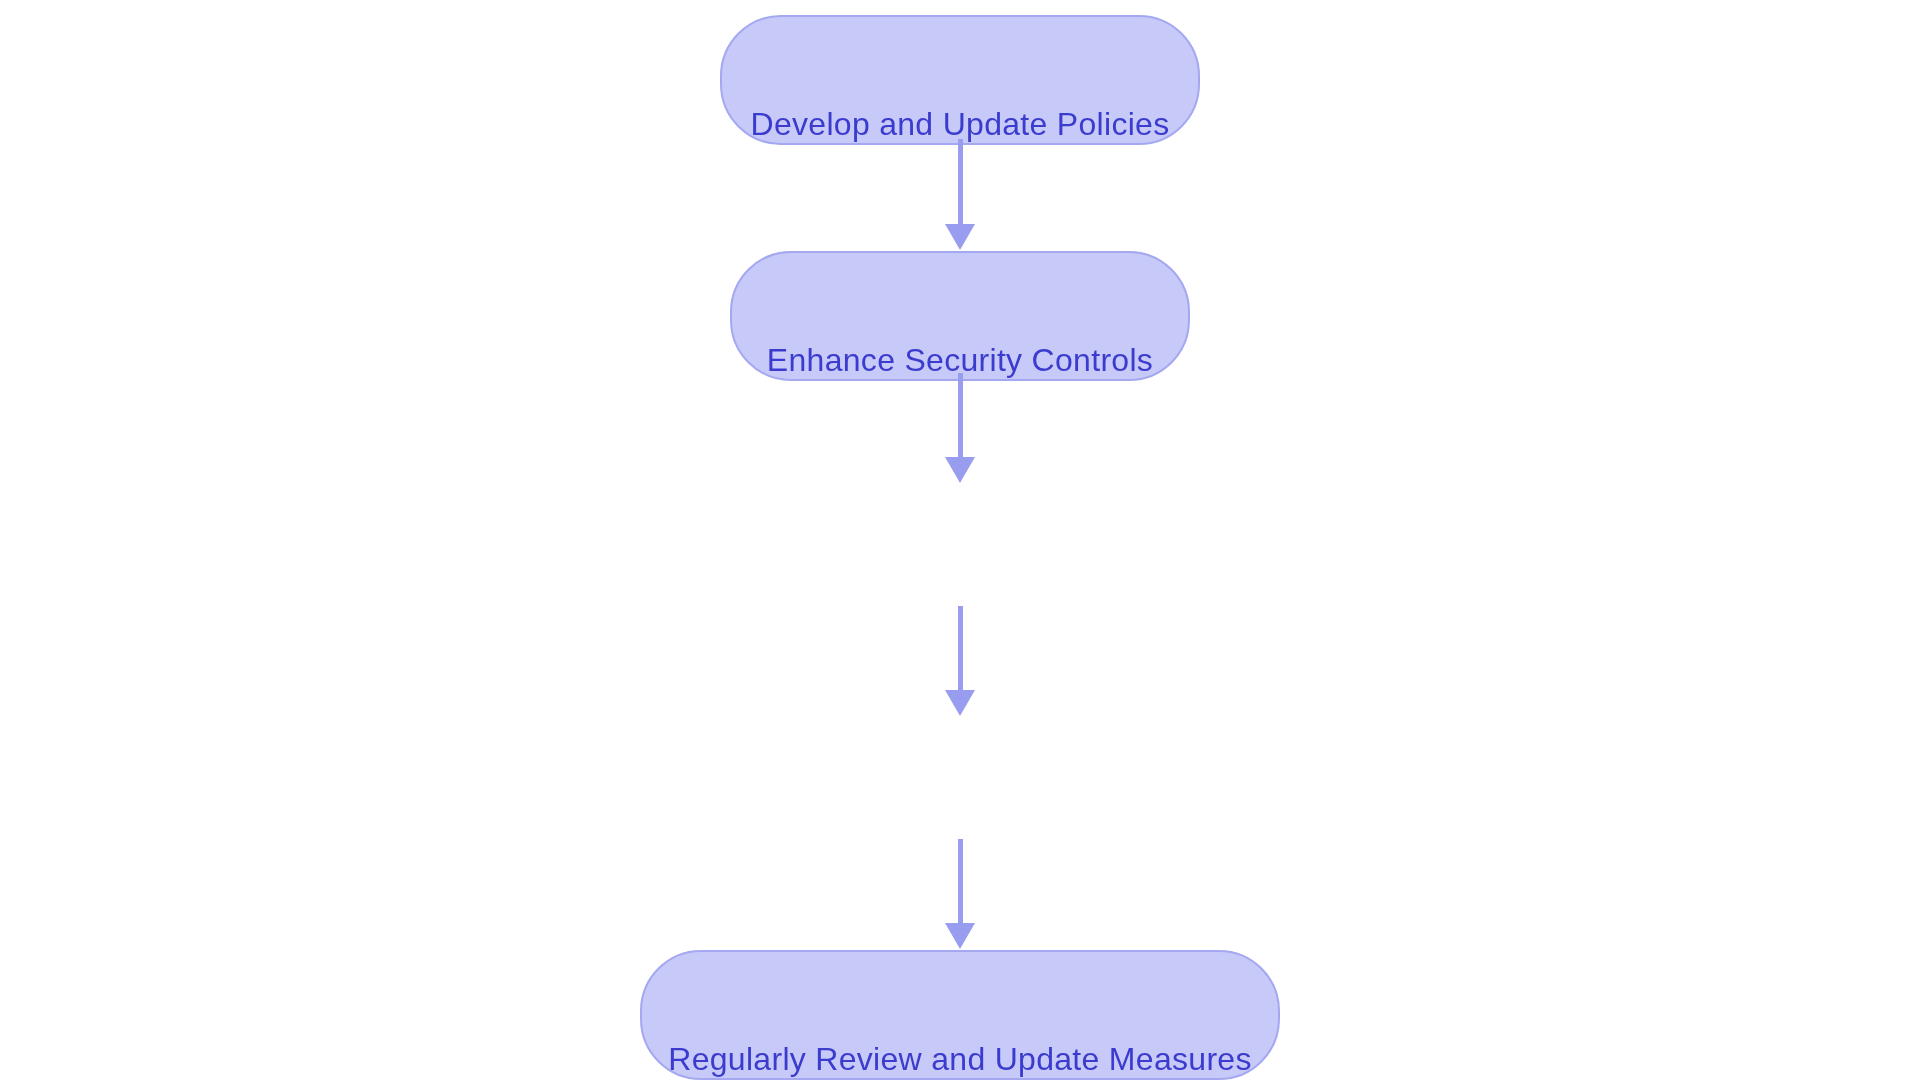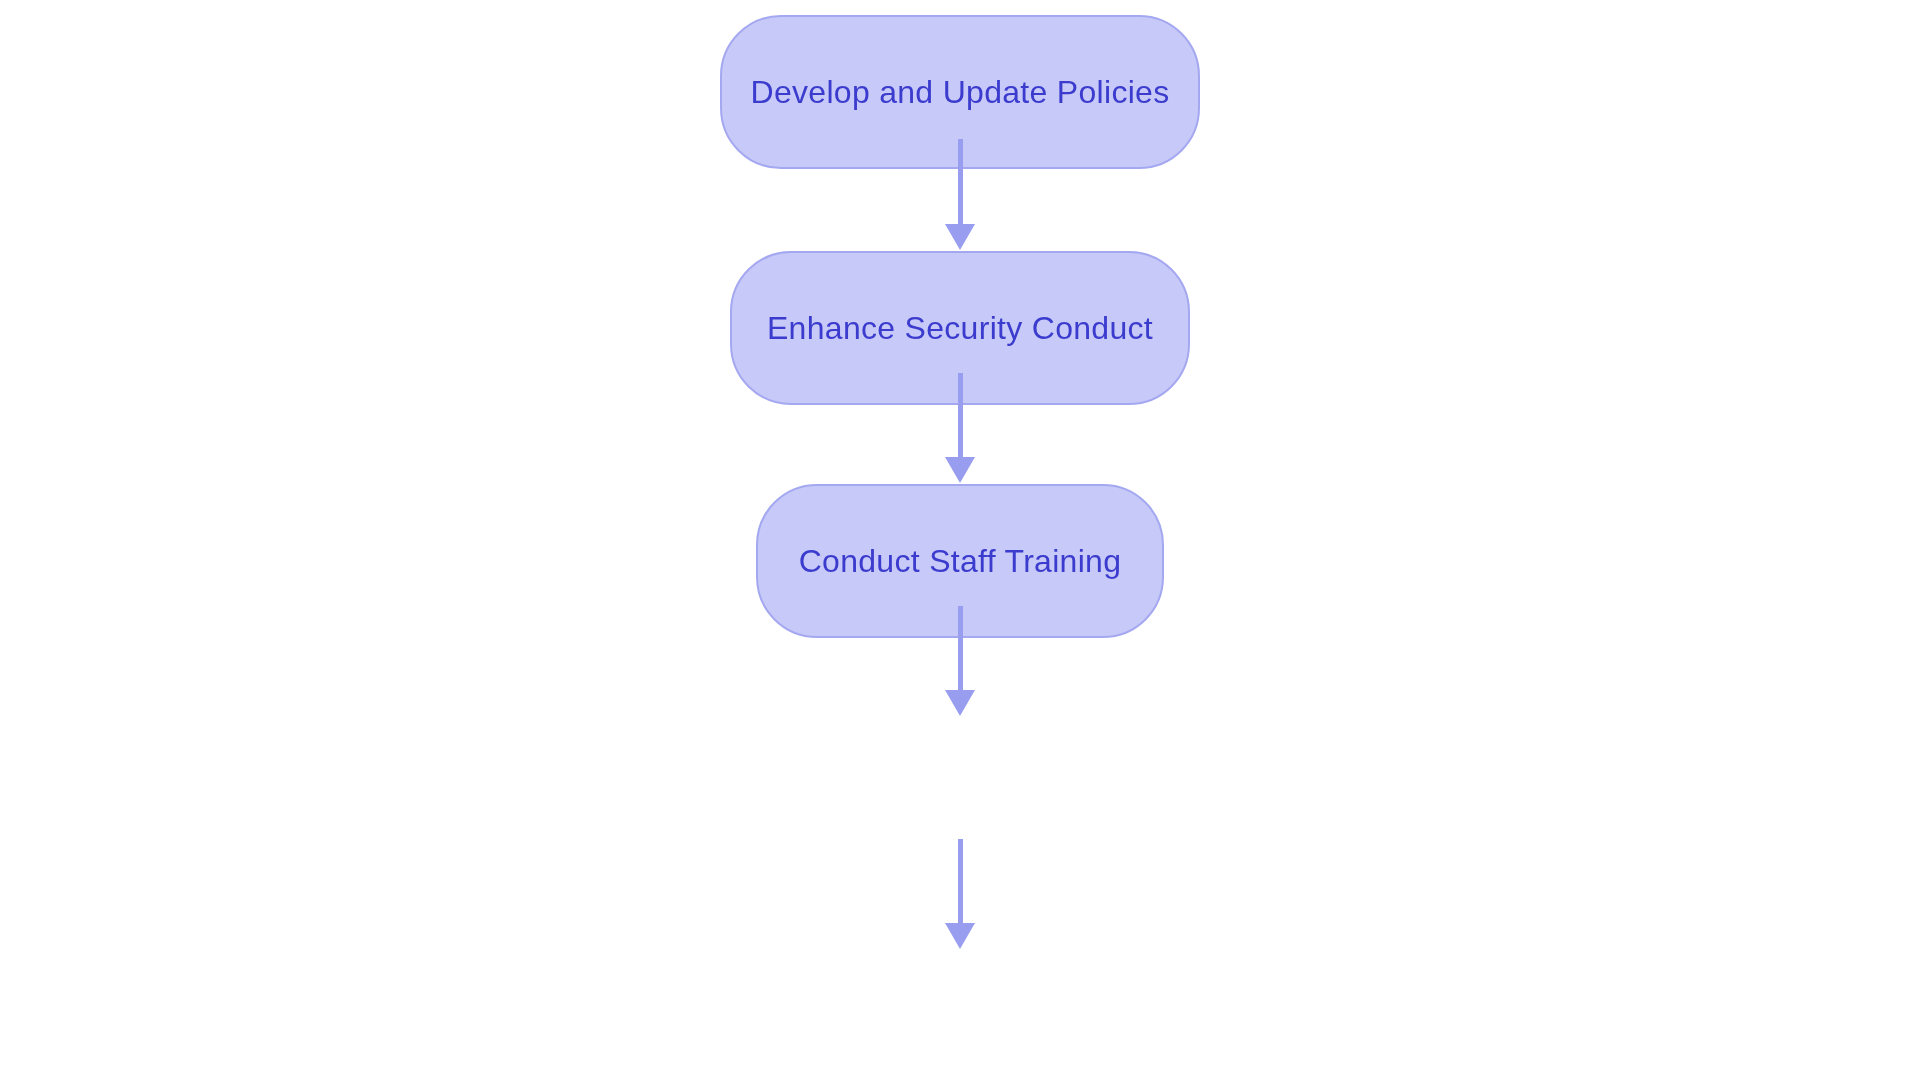--- a/index.html
+++ b/index.html
@@ -20,26 +20,26 @@
   .canvas {
     position: relative;
     width: 1920px;
     height: 1083px;
     background: var(--background);
   }
   .node {
     position: absolute;
     left: 50%;
     transform: translateX(-50%);
-    height: 154px;
+    height: 130px;
     background: var(--node-fill);
     border: 2px solid var(--node-border);
     border-radius: 61px;
     display: flex;
-    align-items: center;
+    align-items: flex-end;
     justify-content: center;
   }
   .node-label {
     color: var(--node-text);
     font-size: 32px;
     font-weight: 400;
     letter-spacing: 0.3px;
     white-space: nowrap;
     text-align: center;
   }
@@ -73,37 +73,37 @@
   <div class="node" style="top:15px;width:480px">
     <span class="node-label">Develop and Update Policies</span>
   </div>
 
   <div class="arrow" style="top:139px;height:111px">
     <div class="arrow-stem"></div>
     <div class="arrow-head"></div>
   </div>
 
   <div class="node" style="top:251px;width:460px">
-    <span class="node-label">Enhance Security Conduct</span>
+    <span class="node-label">Enhance Security Controls</span>
   </div>
 
   <div class="arrow" style="top:373px;height:110px">
     <div class="arrow-stem"></div>
     <div class="arrow-head"></div>
   </div>
 
-  <div class="node" style="top:484px;width:408px">
-    <span class="node-label">Conduct Staff Training</span>
-  </div>
 
   <div class="arrow" style="top:606px;height:110px">
     <div class="arrow-stem"></div>
     <div class="arrow-head"></div>
   </div>
 
 
   <div class="arrow" style="top:839px;height:110px">
     <div class="arrow-stem"></div>
     <div class="arrow-head"></div>
   </div>
 
+  <div class="node" style="top:950px;width:640px">
+    <span class="node-label">Regularly Review and Update Measures</span>
+  </div>
 
 </div>
 
 </body></html>

